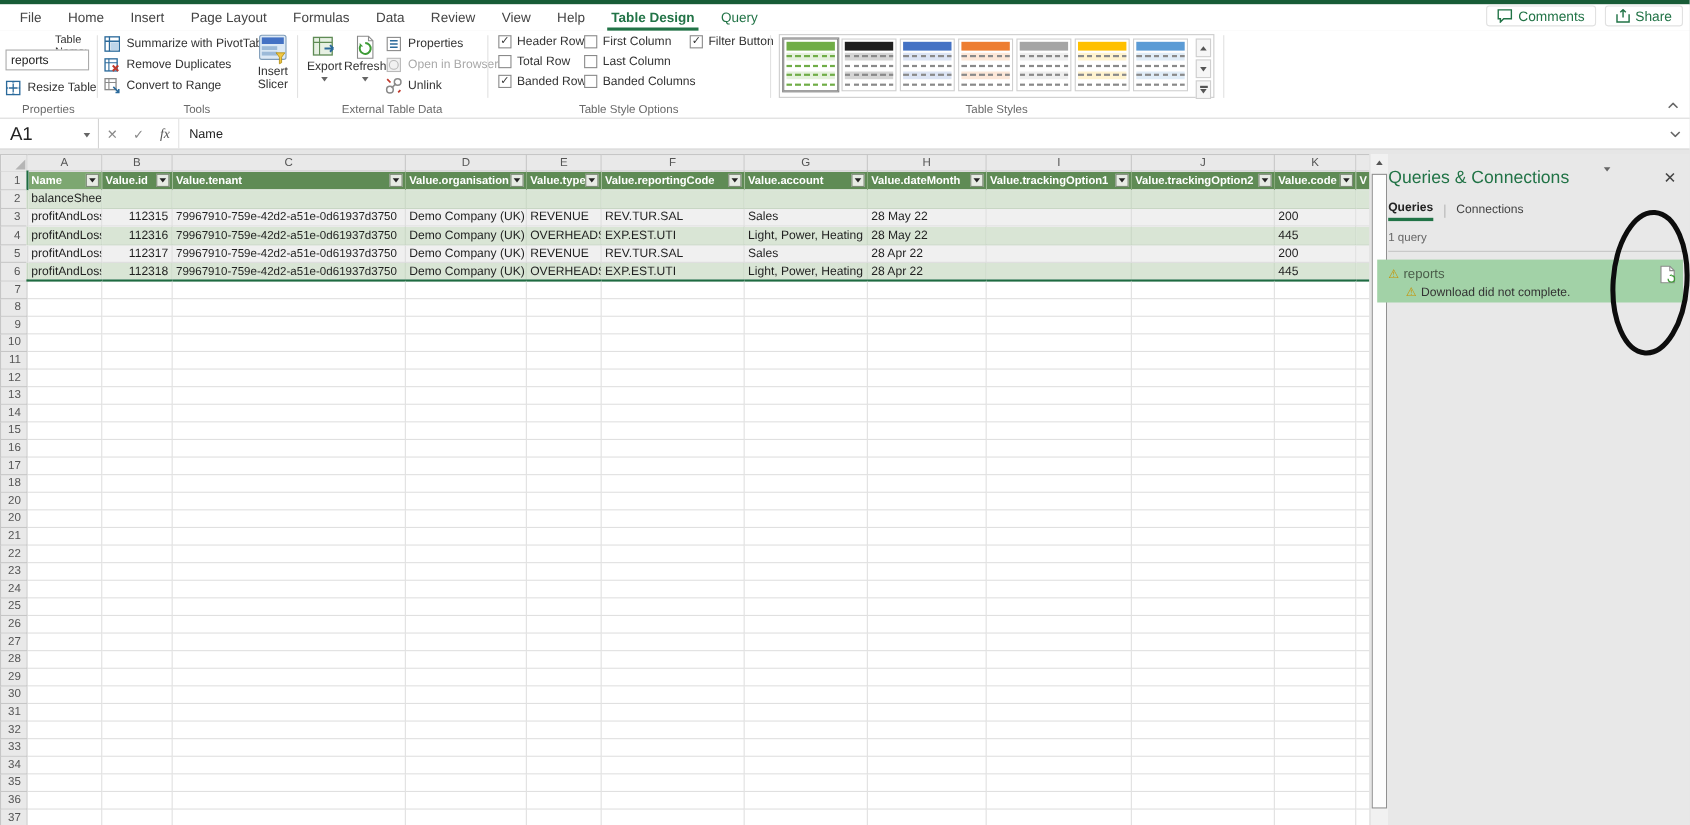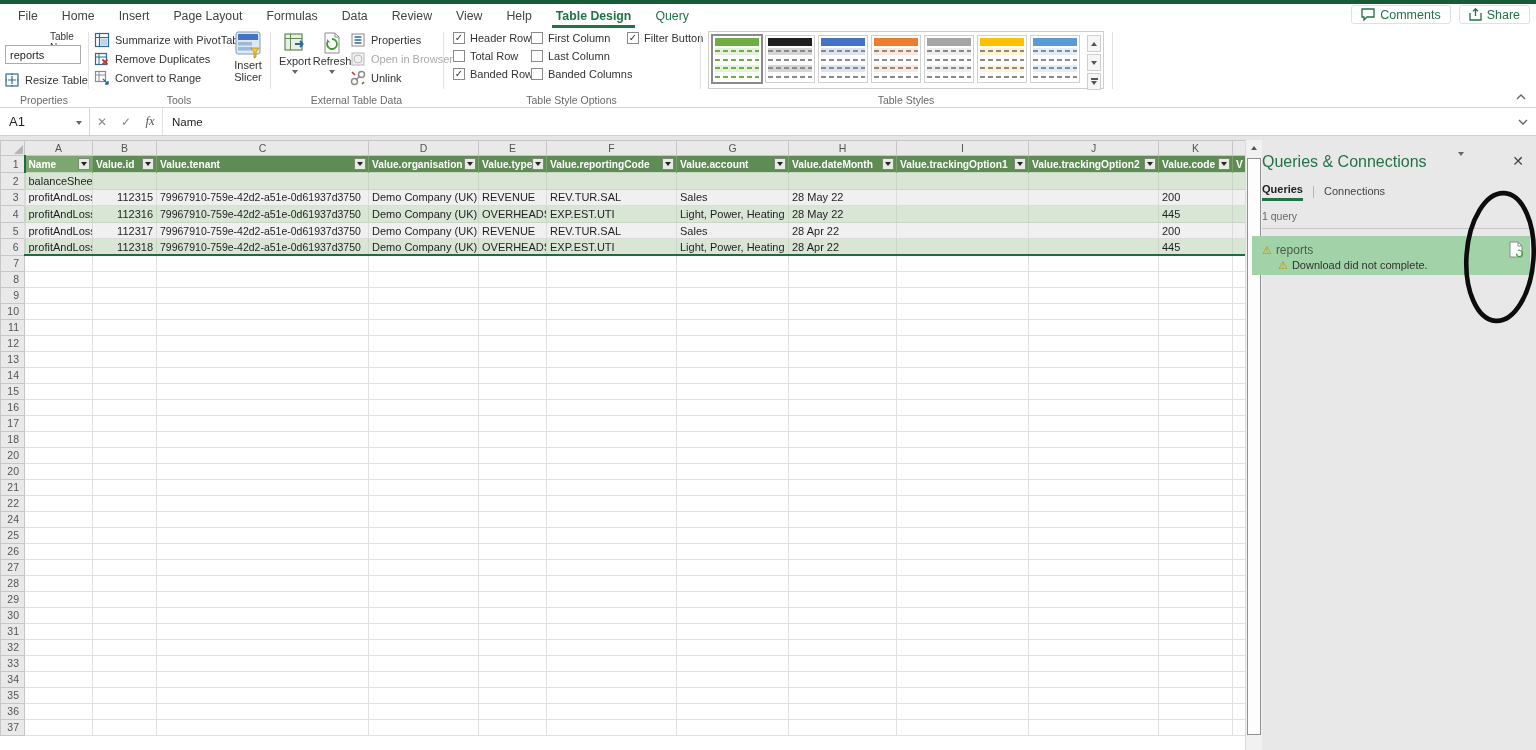--- a/index.html
+++ b/index.html
@@ -50,21 +50,21 @@
   .sd.t { background-color:var(--t); }
   .gscroll { position:absolute; right:2px; top:3px; width:14px; display:flex; flex-direction:column; gap:2px; }
   .gsb { width:14px; height:17px; border:1px solid #cfcfcf; background:#f6f6f6; display:flex; flex-direction:column; align-items:center; justify-content:center; }
   .tri-up { width:0; height:0; border-left:3.5px solid transparent; border-right:3.5px solid transparent; border-bottom:4px solid #555; }
   .tri-dn { width:0; height:0; border-left:3.5px solid transparent; border-right:3.5px solid transparent; border-top:4px solid #555; }
   .bar { width:7px; height:1.5px; background:#555; margin-bottom:1.5px; }
   #ribbon-collapse { position:absolute; right:10px; bottom:3px; color:#666; }
 
   
   #fx-row { position:absolute; top:108px; left:0; width:1536px; height:28px; background:#fff; border-bottom:1px solid #d0d0d0; display:flex; align-items:stretch; }
-  #name-box { width:90px; border-right:1px solid #d4d4d4; display:flex; align-items:center; padding:0 6px 0 9px; font-size:13px; color:#222; position:relative; }
+  #name-box { width:90px; border-right:1px solid #d4d4d4; display:flex; align-items:center; padding:0 6px 0 9px; font-size:17px; color:#222; position:relative; }
   #name-box .caret { position:absolute; right:7px; }
   .fx-btn { width:24px; display:flex; align-items:center; justify-content:center; color:#8a8a8a; font-size:12px; }
   #fx-f { color:#555; font-size:12.5px; font-family:"Liberation Serif",serif; }
   #formula-value { flex:1; display:flex; align-items:center; padding-left:9px; font-size:11.5px; color:#222; border-left:1px solid #e3e3e3; }
   #fx-expand { width:26px; display:flex; align-items:center; justify-content:center; color:#666; }
 
   
   #sheet { position:absolute; top:140px; left:0; width:1536px; bottom:0; display:flex; }
   #grid-wrap { width:1245px; background:#fff; overflow:hidden; }
   table.grid { border-collapse:collapse; table-layout:fixed; width:1245px; }
@@ -746,20 +746,35 @@
             <td></td>
             <td></td>
             <td></td>
             <td></td>
             <td></td>
             <td></td>
             <td></td>
             <td></td>
           </tr>
           <tr class="er">
+            <th class="rn">23</th>
+            <td></td>
+            <td></td>
+            <td></td>
+            <td></td>
+            <td></td>
+            <td></td>
+            <td></td>
+            <td></td>
+            <td></td>
+            <td></td>
+            <td></td>
+            <td></td>
+          </tr>
+          <tr class="er">
             <th class="rn">24</th>
             <td></td>
             <td></td>
             <td></td>
             <td></td>
             <td></td>
             <td></td>
             <td></td>
             <td></td>
             <td></td>

